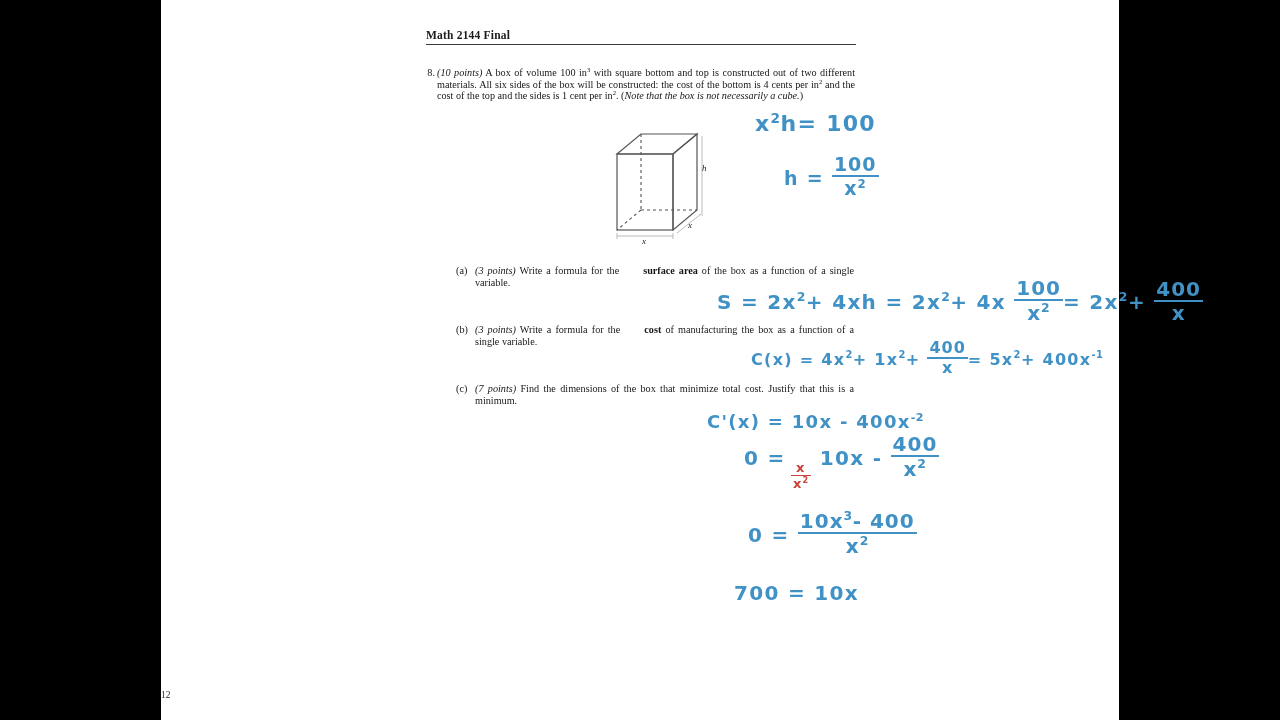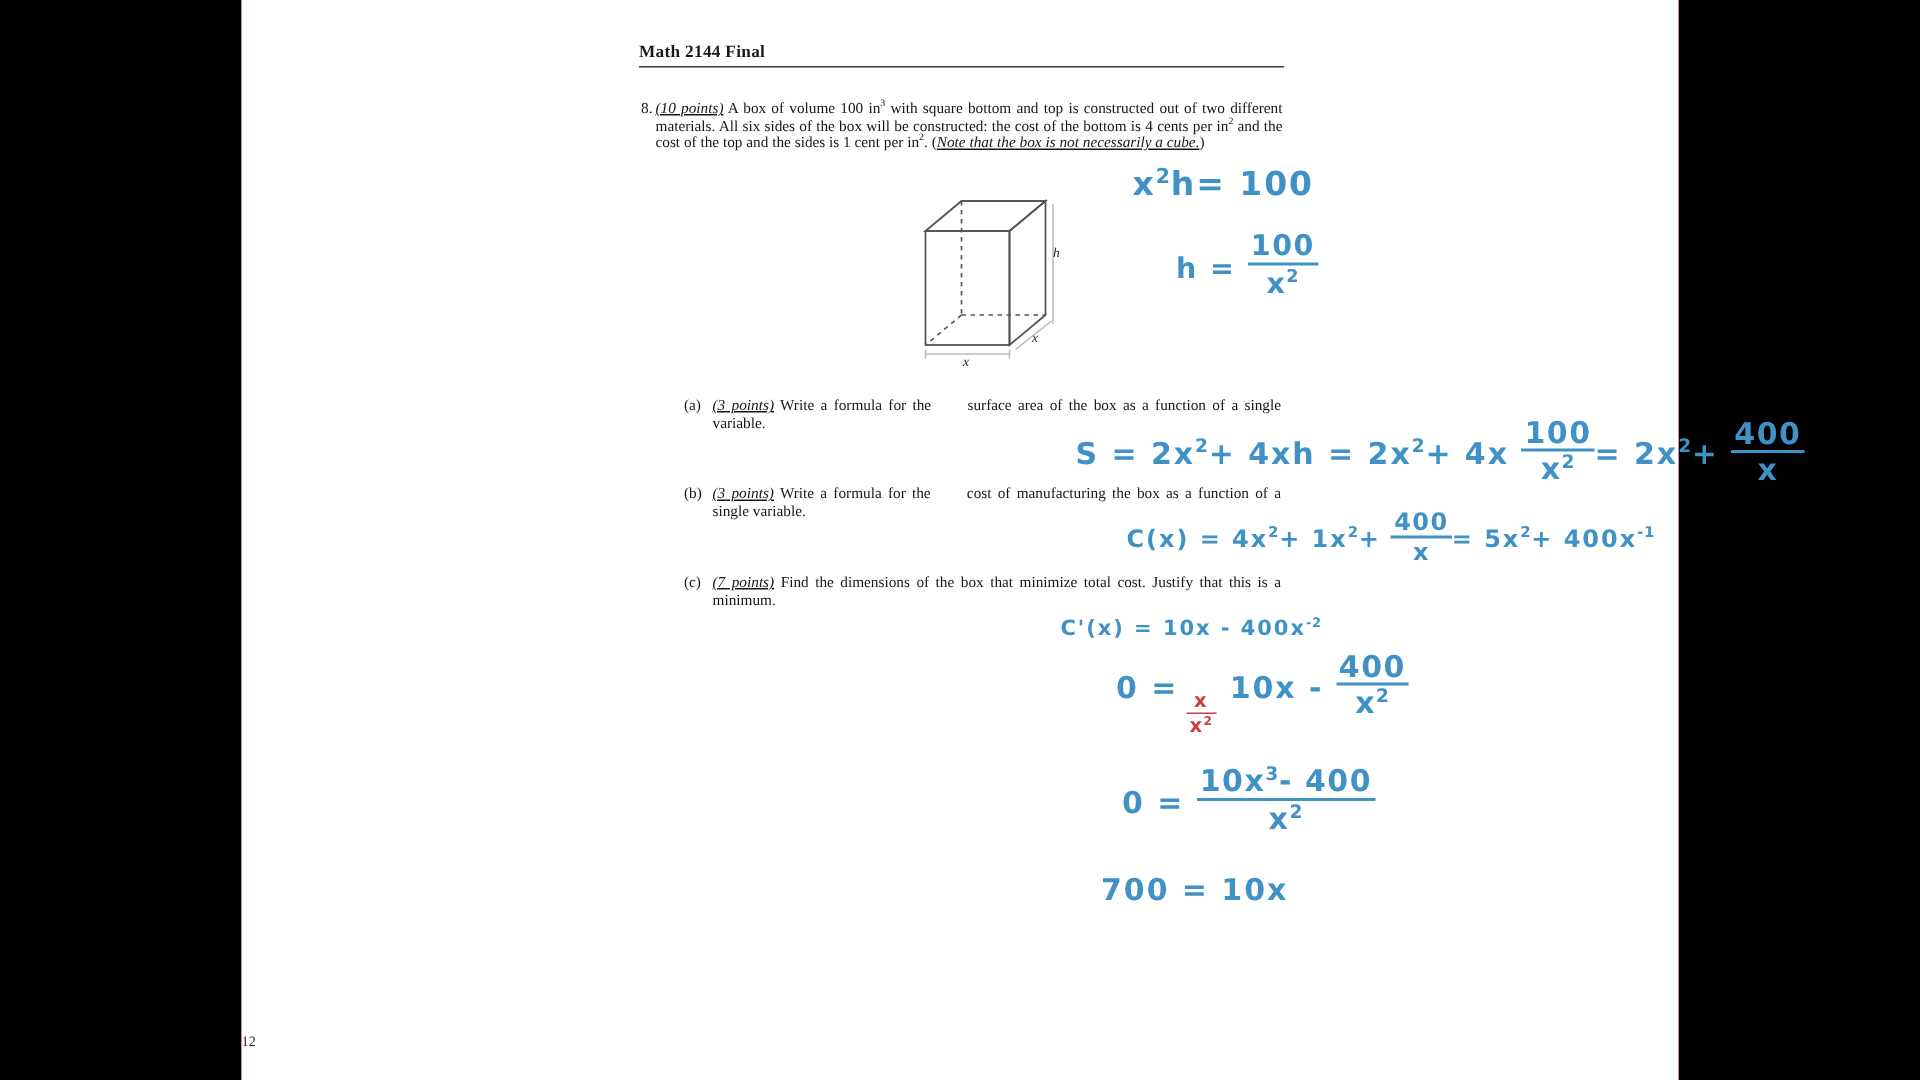--- a/index.html
+++ b/index.html
@@ -11,21 +11,21 @@
   body {
     width: 1280px;
     height: 720px;
     overflow: hidden;
     font-family: "Liberation Serif", serif;
   }
   #viewer {
     position: relative;
     width: 1280px;
     height: 720px;
-    background: #ec4899;
+    background: #8b5cf6;
   }
   
   #page {
     position: absolute;
     left: 161px;
     top: 0px;
     width: 958px;
     height: 720px;
     background: #ffffff;
   }
@@ -85,22 +85,22 @@
     left: -19px;
     top: 0;
     width: 17px;
     text-align: left;
     white-space: nowrap;
   }
   #part-a { left: 314px; top: 265px; width: 379px; }
   #part-b { left: 314px; top: 324px; width: 379px; }
   #part-c { left: 314px; top: 383px; width: 379px; }
 
-  .it { font-style: italic; text-decoration: underline; }
-  .bd { font-weight: normal; margin-left: 20px; }
+  .it { font-style: italic; }
+  .bd { font-weight: bold; margin-left: 20px; }
   sup.sp { font-size: 6.6px; vertical-align: super; line-height: 0; }
 
   
   #box-figure {
     position: absolute;
     left: 452px;
     top: 130px;
     width: 100px;
     height: 122px;
   }
@@ -149,21 +149,21 @@
     font-size: 0.62em;
     vertical-align: super;
     letter-spacing: 0.5px;
   }
 
   
   #ink-vol      { left: 594px; top: 110px; font-size: 22px; }
   #ink-h        { left: 623px; top: 155px; font-size: 19px; }
   #ink-surface  { left: 556px; top: 278px; font-size: 20px; }
   #ink-cost     { left: 590px; top: 340px; font-size: 16px; }
-  #ink-deriv    { left: 546px; top: 411px; font-size: 14px; }
+  #ink-deriv    { left: 546px; top: 411px; font-size: 18px; }
   #ink-zero1    { left: 583px; top: 434px; font-size: 20px; }
   #ink-redfrac  { left: 630px; top: 461px; font-size: 13px; }
   #ink-zero2    { left: 587px; top: 510px; font-size: 20px; }
   #ink-final    { left: 573px; top: 581px; font-size: 20px; }
 
   
   #page-number {
     position: absolute;
     left: 0;
     top: 690px;

